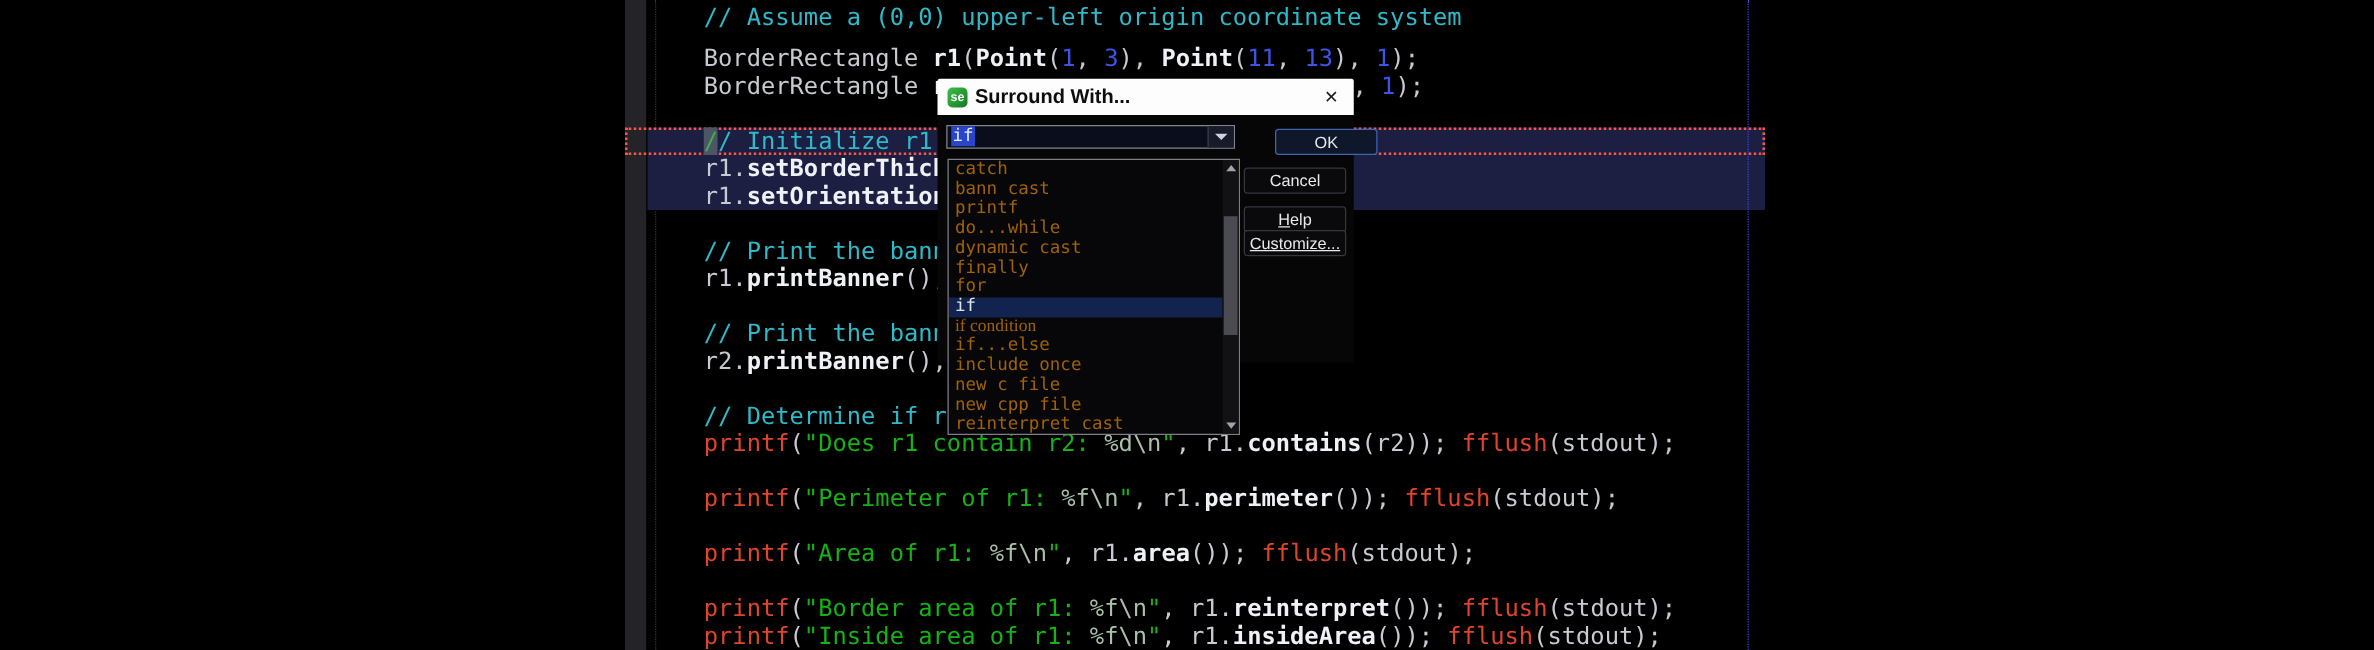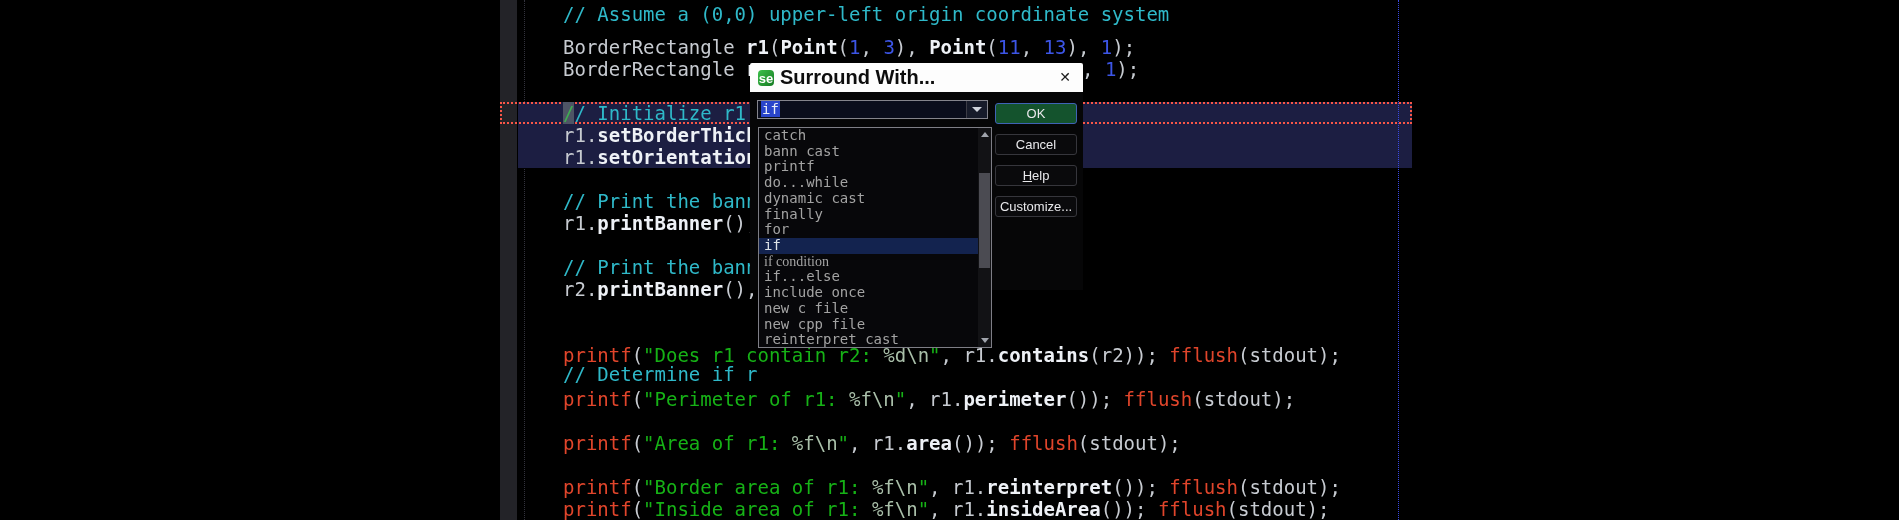--- a/index.html
+++ b/index.html
@@ -22,23 +22,23 @@
   .sg-e{color:var(--escape);}
   .sg-f{color:var(--func);}
   .sg-k{color:var(--bold);font-weight:bold;}
   .sg-cur{background:#4e5565;color:#3fae52;}
 
   
   #dlg-titlebar{position:absolute;left:750px;top:63px;width:333px;height:29px;background:#fdfdfd;
                 display:flex;align-items:center;border-radius:2px 2px 0 0;}
   #dlg-icon{position:absolute;left:8px;top:7px;width:16px;height:16px;border-radius:4px;
             background:linear-gradient(135deg,#3cc04a,#157a22);display:flex;align-items:center;justify-content:center;
-            color:#fff;font-size:13px;font-weight:bold;}
+            color:#fff;font-size:10px;font-weight:bold;}
   #dlg-title{position:absolute;left:30px;top:0;height:24px;line-height:29px;color:#0d0d0d;
-             font-size:20px;font-weight:600;}
+             font-size:16px;font-weight:600;}
   #dlg-close{position:absolute;right:7px;top:3px;width:22px;height:22px;display:flex;align-items:center;
              justify-content:center;color:#1a1a1a;font-size:14px;cursor:pointer;}
   #dlg-body{position:absolute;left:750px;top:92px;width:333px;height:198px;background:#060607;}
 
   #sw-combo{position:absolute;left:757px;top:100px;width:231px;height:19px;box-sizing:border-box;
             background:#0a0d1c;border:1px solid #84848c;}
   #sw-combo-text{position:absolute;left:3px;top:0;height:17px;line-height:17px;
                  font-family:"DejaVu Sans Mono",monospace;font-size:14px;color:#e8eef8;}
   #sw-combo-text span{background:var(--combo_select);padding:0 1px;}
   #sw-combo-arrow{position:absolute;right:0;top:0;width:20px;height:17px;background:#171b2a;
@@ -46,31 +46,31 @@
   .tri-down{width:0;height:0;border-left:5px solid transparent;border-right:5px solid transparent;
             border-top:5px solid #d0d4dc;}
   .tri-up-sm{width:0;height:0;border-left:4px solid transparent;border-right:4px solid transparent;
              border-bottom:5px solid #a0a4ac;}
   .tri-down-sm{width:0;height:0;border-left:4px solid transparent;border-right:4px solid transparent;
                border-top:5px solid #a0a4ac;}
 
   #sw-list{position:absolute;left:758px;top:127px;width:234px;height:221px;box-sizing:border-box;
            background:#07070a;border:1px solid #7e7e86;overflow:hidden;}
   .sw-row{position:absolute;left:0;width:206px;height:15.7px;line-height:15.7px;padding-left:5px;
-          font-family:"DejaVu Sans Mono",monospace;font-size:14px;color:#a3a3a3;white-space:pre;}
+          font-family:"DejaVu Sans Mono",monospace;font-size:14px;color:#a16207;white-space:pre;}
   .sw-row.sel{background:var(--list_highlight);color:#dde2e8;width:214px;}
   #sw-scrollbar{position:absolute;right:0;top:0;width:13px;height:219px;background:#121215;}
   #sw-sb-up{position:absolute;top:0;left:0;width:13px;height:13px;display:flex;align-items:center;justify-content:center;}
   #sw-sb-down{position:absolute;bottom:0;left:0;width:13px;height:13px;display:flex;align-items:center;justify-content:center;}
   #sw-sb-thumb{position:absolute;left:1px;top:45px;width:11px;height:95px;background:#4b4b52;}
 
   .dlg-btn{position:absolute;left:995px;width:82px;height:21px;box-sizing:border-box;background:#0a0a0c;
            border:1px solid #36363c;border-radius:3px;color:#e9e9ec;font-size:13px;
            display:flex;align-items:center;justify-content:center;cursor:pointer;}
-  .dlg-btn.default{background:#14532d;border:1px solid var(--ok_border);}
+  .dlg-btn.default{background:#0f172a;border:1px solid var(--ok_border);margin-left:25px;}
   .dlg-btn u{text-decoration:underline;}
 </style>
 </head>
 <body>
 
 <div id="screen">
 
   <div id="gutter-bar"></div>
   <div id="indent-guide"></div>
   <div id="selection-block"></div>
@@ -81,21 +81,21 @@
       <div class="cl" style="top: 36px; left: 563px;"><span class="sg-c">BorderRectangle </span><span class="sg-k">r1</span><span class="sg-c">(</span><span class="sg-k">Point</span><span class="sg-c">(</span><span class="sg-n">1</span><span class="sg-c">, </span><span class="sg-n">3</span><span class="sg-c">), </span><span class="sg-k">Point</span><span class="sg-c">(</span><span class="sg-n">11</span><span class="sg-c">, </span><span class="sg-n">13</span><span class="sg-c">), </span><span class="sg-n">1</span><span class="sg-c">);</span></div>
       <div class="cl" style="top: 58px; left: 563px;"><span class="sg-c">BorderRectangle </span><span class="sg-k">r</span></div>
       <div class="cl" style="top: 58px; left: 1082px;"><span class="sg-c">, </span><span class="sg-n">1</span><span class="sg-c">);</span></div>
       <div class="cl" style="top: 102px; left: 563px;"><span class="sg-cur">/</span><span class="sg-m">/ Initialize r1</span></div>
       <div class="cl" style="top: 124px; left: 563px;"><span class="sg-c">r1.</span><span class="sg-k">setBorderThick</span></div>
       <div class="cl" style="top: 146px; left: 563px;"><span class="sg-c">r1.</span><span class="sg-k">setOrientation</span></div>
       <div class="cl" style="top: 190px; left: 563px;"><span class="sg-m">// Print the bann</span></div>
       <div class="cl" style="top: 212px; left: 563px;"><span class="sg-c">r1.</span><span class="sg-k">printBanner</span><span class="sg-c">();</span></div>
       <div class="cl" style="top: 256px; left: 563px;"><span class="sg-m">// Print the bann</span></div>
       <div class="cl" style="top: 278px; left: 563px;"><span class="sg-c">r2.</span><span class="sg-k">printBanner</span><span class="sg-c">();</span></div>
-      <div class="cl" style="top: 322px; left: 563px; margin-top: 41px;"><span class="sg-m">// Determine if r</span></div>
+      <div class="cl" style="top: 322px; left: 563px;"><span class="sg-m">// Determine if r</span></div>
       <div class="cl" style="top: 344px; left: 563px;"><span class="sg-f">printf</span><span class="sg-c">(</span><span class="sg-s">"Does r1 contain r2: </span><span class="sg-e">%d\n</span><span class="sg-s">"</span><span class="sg-c">, r1.</span><span class="sg-k">contains</span><span class="sg-c">(r2)); </span><span class="sg-f">fflush</span><span class="sg-c">(stdout);</span></div>
       <div class="cl" style="top: 388px; left: 563px;"><span class="sg-f">printf</span><span class="sg-c">(</span><span class="sg-s">"Perimeter of r1: </span><span class="sg-e">%f\n</span><span class="sg-s">"</span><span class="sg-c">, r1.</span><span class="sg-k">perimeter</span><span class="sg-c">()); </span><span class="sg-f">fflush</span><span class="sg-c">(stdout);</span></div>
       <div class="cl" style="top: 432px; left: 563px;"><span class="sg-f">printf</span><span class="sg-c">(</span><span class="sg-s">"Area of r1: </span><span class="sg-e">%f\n</span><span class="sg-s">"</span><span class="sg-c">, r1.</span><span class="sg-k">area</span><span class="sg-c">()); </span><span class="sg-f">fflush</span><span class="sg-c">(stdout);</span></div>
       <div class="cl" style="top: 476px; left: 563px;"><span class="sg-f">printf</span><span class="sg-c">(</span><span class="sg-s">"Border area of r1: </span><span class="sg-e">%f\n</span><span class="sg-s">"</span><span class="sg-c">, r1.</span><span class="sg-k">reinterpret</span><span class="sg-c">()); </span><span class="sg-f">fflush</span><span class="sg-c">(stdout);</span></div>
       <div class="cl" style="top: 498px; left: 563px;"><span class="sg-f">printf</span><span class="sg-c">(</span><span class="sg-s">"Inside area of r1: </span><span class="sg-e">%f\n</span><span class="sg-s">"</span><span class="sg-c">, r1.</span><span class="sg-k">insideArea</span><span class="sg-c">()); </span><span class="sg-f">fflush</span><span class="sg-c">(stdout);</span></div>
     </div>
 
   <div id="dlg-body"></div>
   <div id="dlg-titlebar">
     <div id="dlg-icon">se</div>
@@ -135,16 +135,16 @@
       <div id="sw-sb-down">
         <div class="tri-down-sm"></div>
       </div>
     </div>
   </div>
 
   <div id="btn-col">
       <div class="dlg-btn default" style="top: 103px;">OK</div>
       <div class="dlg-btn" style="top: 134px;">Cancel</div>
       <div class="dlg-btn" style="top: 165px;"><u>H</u>elp</div>
-      <div class="dlg-btn" style="top: 196px;">Customize...</div>
+      <div class="dlg-btn" style="top: 184px; text-decoration: underline;">Customize...</div>
     </div>
 
 </div>
 
 </body></html>

